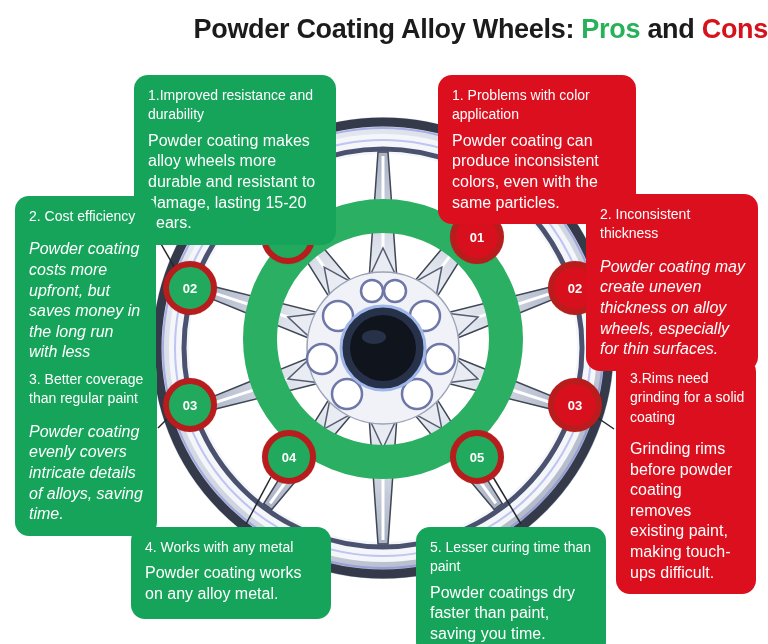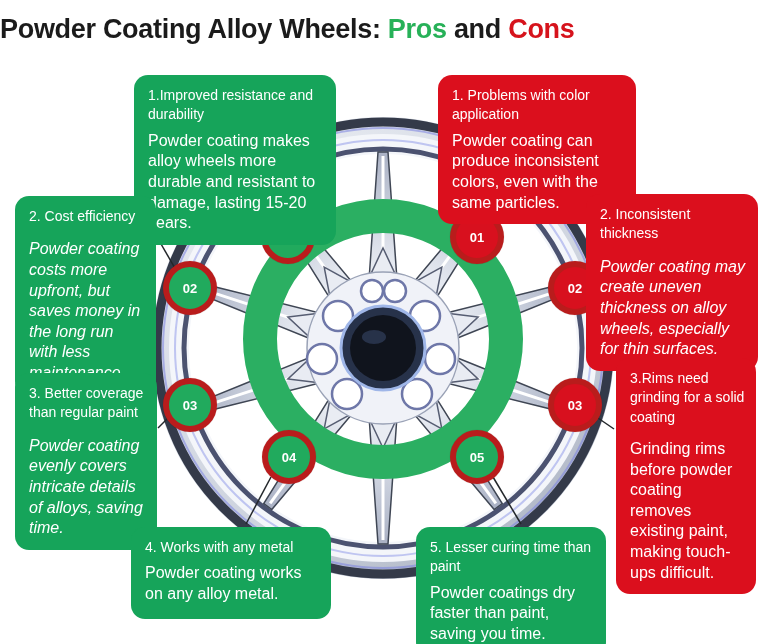--- a/index.html
+++ b/index.html
@@ -11,21 +11,21 @@
     --title-green:#27B158;
     --title-red:#D6131C;
     --ink:#1B1B1B;
   }
   html,body{margin:0;padding:0;background:#ffffff;}
   .canvas{
     position:relative;width:768px;height:644px;background:#ffffff;overflow:hidden;
     font-family:"Liberation Sans","DejaVu Sans",sans-serif;
   }
   .title{
-    position:absolute;left:0;top:14px;width:768px;text-align:left;
+    position:absolute;left:0;top:14px;width:768px;text-align:right;
     font-size:27px;font-weight:800;color:var(--ink);letter-spacing:-0.3px;
   }
   .title .pros{color:var(--title-green);}
   .title .cons{color:var(--title-red);}
 
   .wheel-wrap{position:absolute;left:148px;top:113px;width:470px;height:470px;}
 
   .ring{
     position:absolute;left:243px;top:199px;width:280px;height:280px;
     border:34px solid var(--ring-green);border-radius:50%;box-sizing:border-box;
@@ -51,21 +51,21 @@
   .box.g{background:var(--green);}
   .box.r{background:var(--red);}
   .box h3{margin:0;font-size:14px;font-weight:400;line-height:1.38;letter-spacing:0;}
   .box p{margin:6px 0 0 0;font-size:16px;line-height:1.29;font-weight:400;}
   .box.tall p{margin-top:13px;font-style:italic;}
 
   .b-g1{left:134px;top:75px;width:202px;min-height:96px;}
   .b-r1{left:438px;top:75px;width:198px;min-height:96px;}
   .b-g2{left:15px;top:196px;width:141px;min-height:134px;}
   .b-r2{left:586px;top:194px;width:172px;min-height:138px;}
-  .b-g3{left:15px;top:373px;width:142px;min-height:145px;}
+  .b-g3{left:15px;top:359px;width:142px;min-height:145px;}
   .b-r3{left:616px;top:358px;width:140px;min-height:142px;padding-right:9px;}
   .b-r3 p{margin-top:12px;}
   .b-g4{left:131px;top:527px;width:200px;min-height:92px;}
   .b-g5{left:416px;top:527px;width:190px;min-height:91px;}
 </style>
 </head>
 <body>
 
 <div class="canvas">
 

